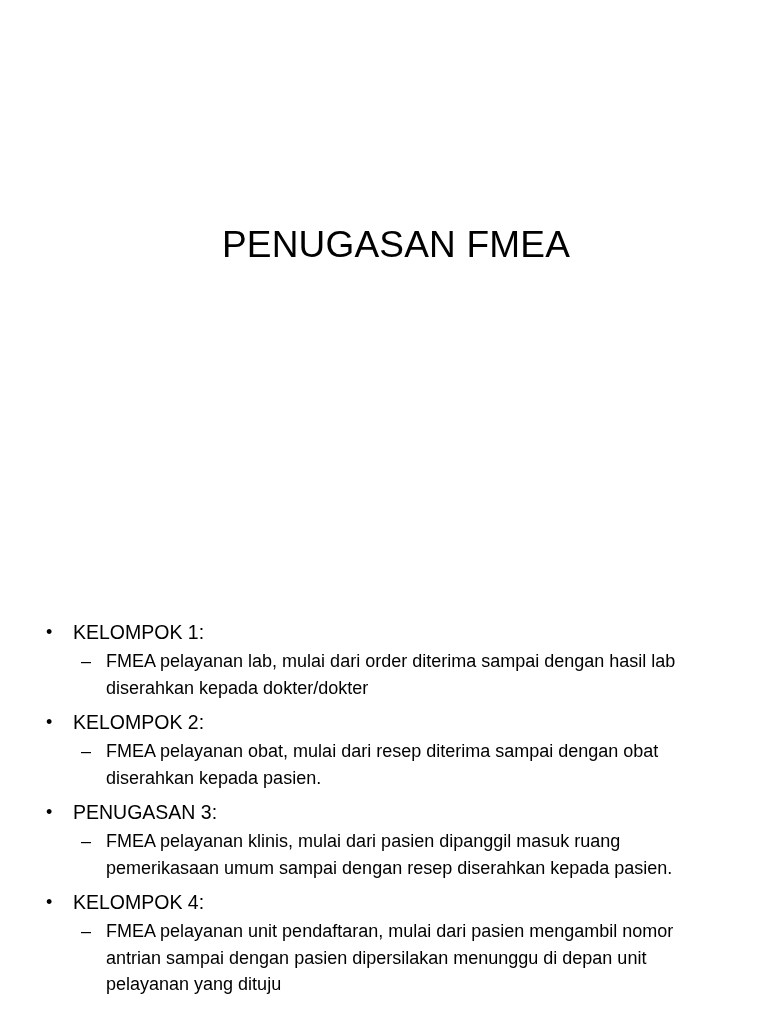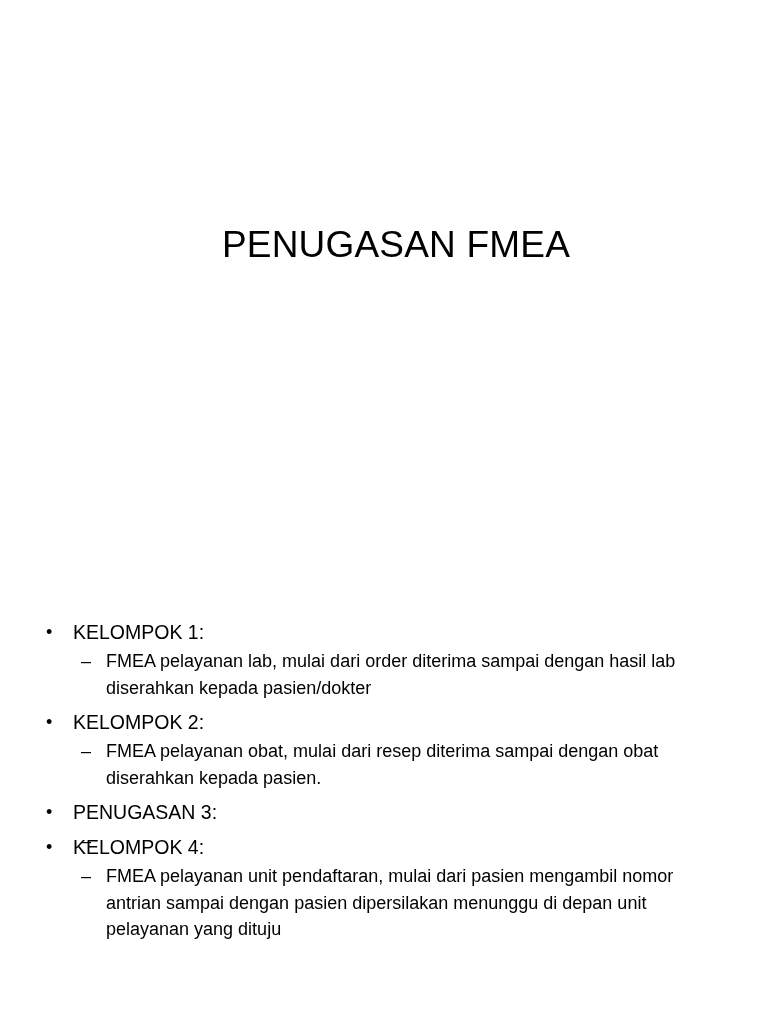--- a/index.html
+++ b/index.html
@@ -69,21 +69,21 @@
   <div class="slide-title">PENUGASAN FMEA</div>
 
   <div class="content">
     <div class="group">
       <div class="bullet-line">
         <span class="bullet-dot">•</span>
         <span>KELOMPOK 1:</span>
       </div>
       <div class="sub-item">
         <span class="dash">–</span>
-        <span>FMEA pelayanan lab, mulai dari order diterima sampai dengan hasil lab diserahkan kepada pasien/dokter</span>
+        <span>FMEA pelayanan lab, mulai dari order diterima sampai dengan hasil lab diserahkan kepada dokter/dokter</span>
       </div>
     </div>
 
     <div class="group">
       <div class="bullet-line">
         <span class="bullet-dot">•</span>
         <span>KELOMPOK 2:</span>
       </div>
       <div class="sub-item">
         <span class="dash">–</span>
@@ -91,20 +91,21 @@
       </div>
     </div>
 
     <div class="group">
       <div class="bullet-line">
         <span class="bullet-dot">•</span>
         <span>PENUGASAN 3:</span>
       </div>
       <div class="sub-item">
         <span class="dash">–</span>
+        <span>FMEA pelayanan klinis, mulai dari pasien dipanggil masuk ruang pemerikasaan umum  sampai dengan resep diserahkan kepada pasien.</span>
       </div>
     </div>
 
     <div class="group">
       <div class="bullet-line">
         <span class="bullet-dot">•</span>
         <span>KELOMPOK 4:</span>
       </div>
       <div class="sub-item">
         <span class="dash">–</span>

